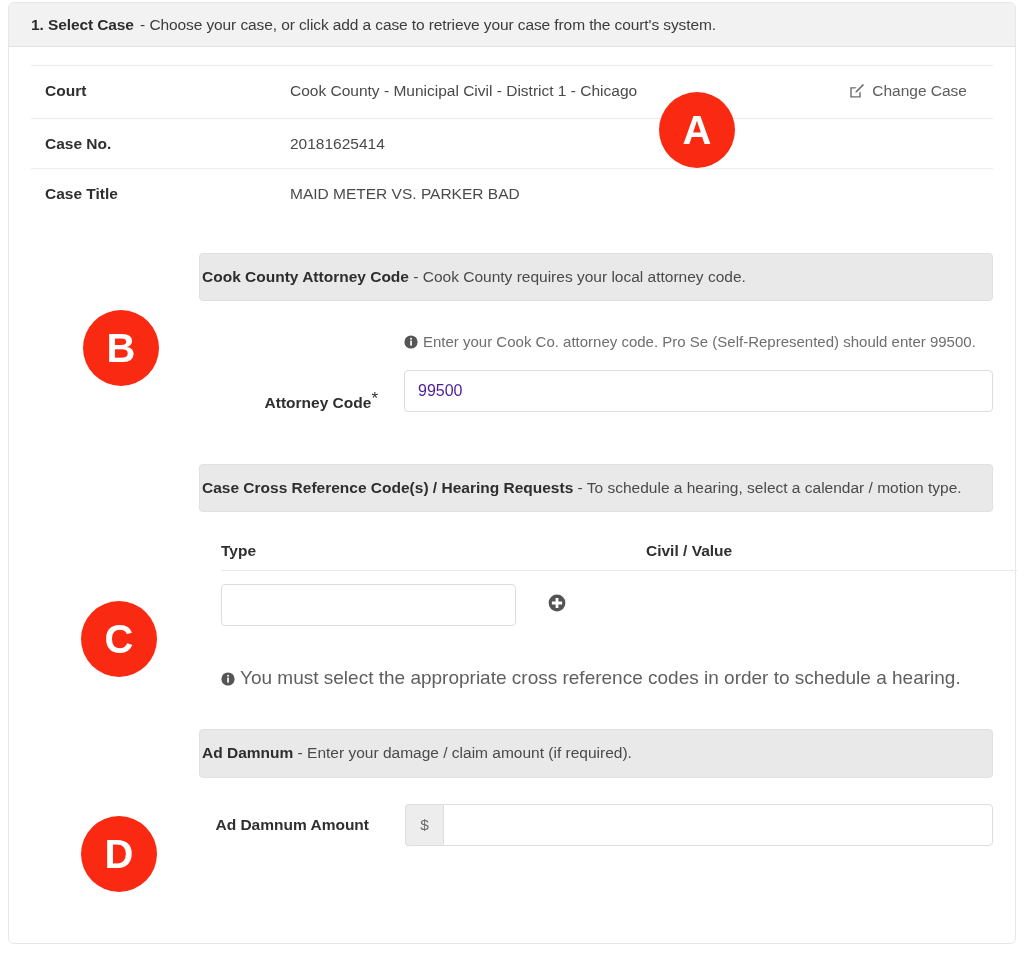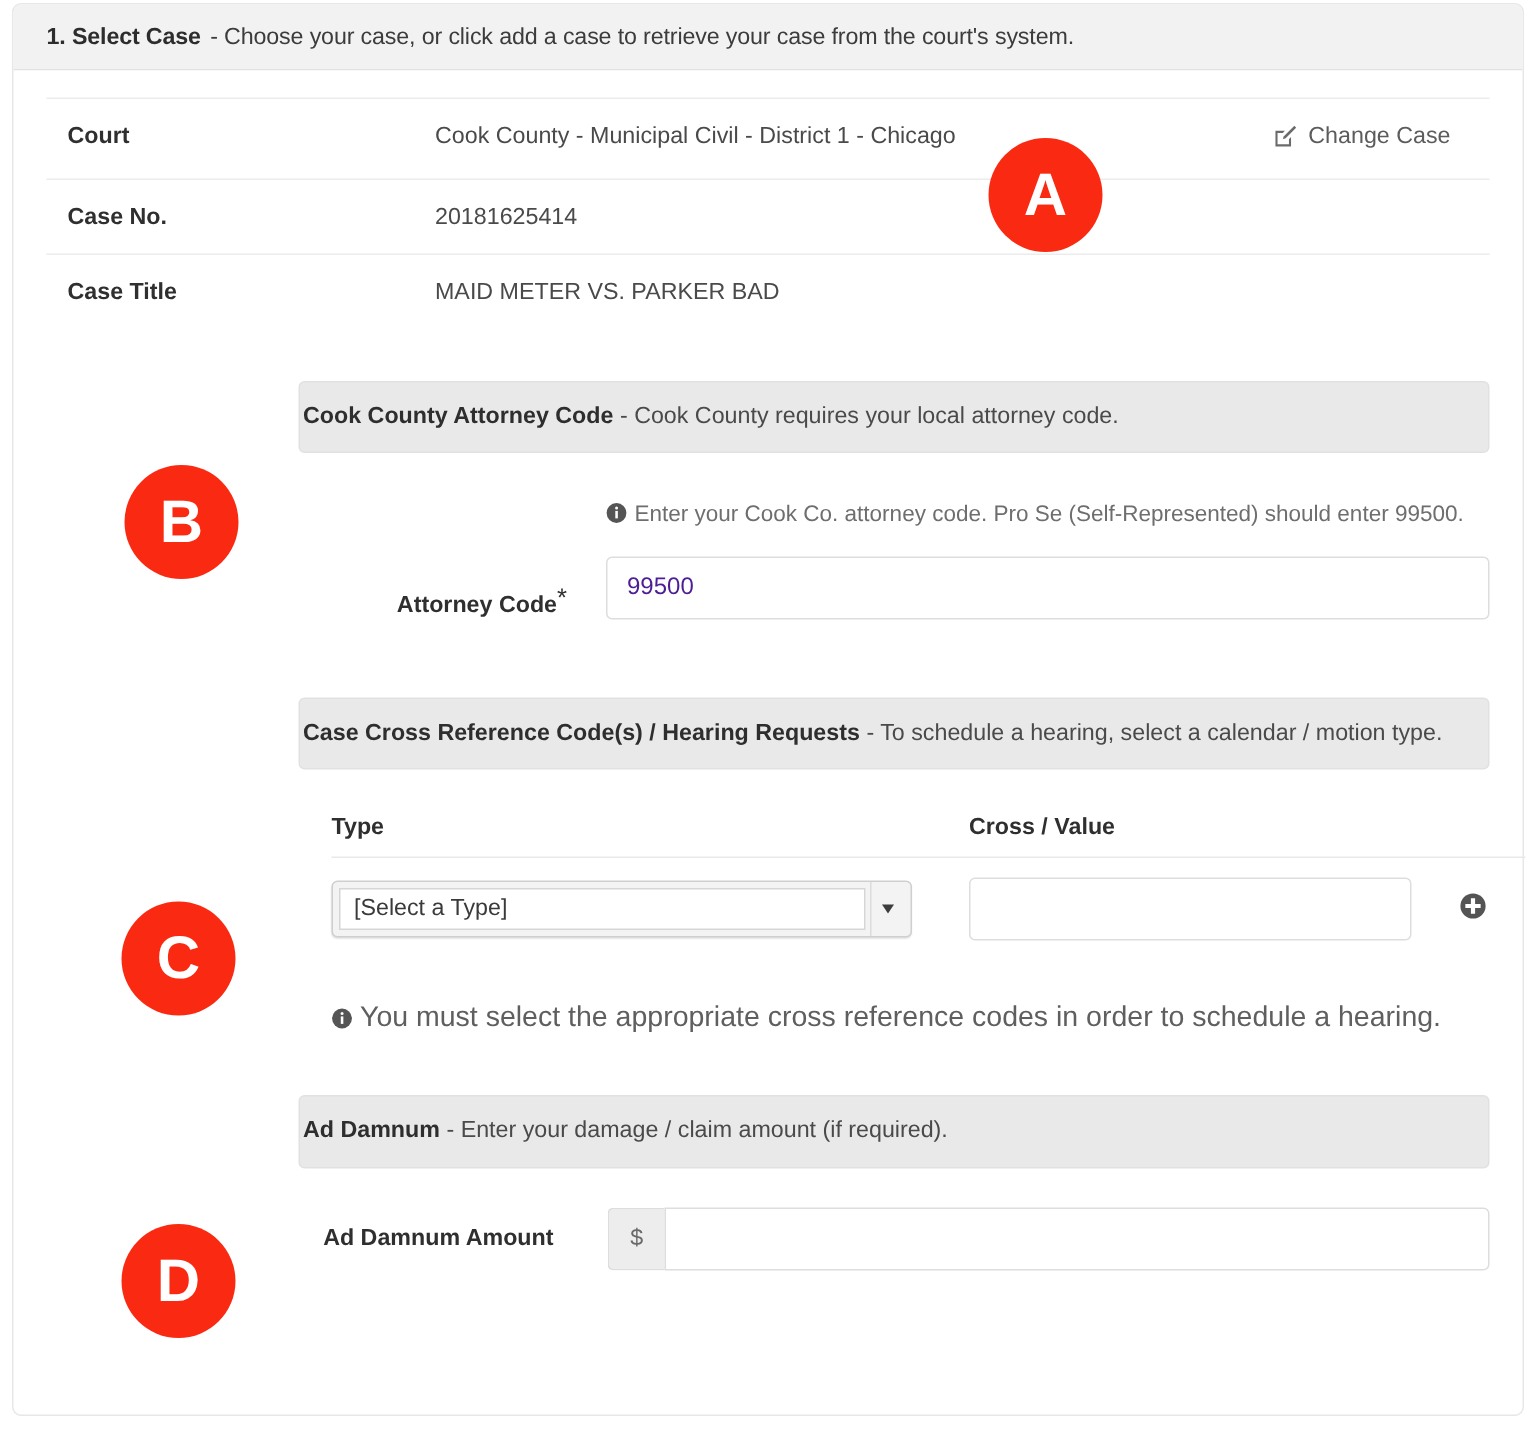--- a/index.html
+++ b/index.html
@@ -379,32 +379,24 @@
       </div>
 
       <div class="section-bar" style="margin-top:52px;">
         <b>Case Cross Reference Code(s) / Hearing Requests</b>
         <span>-</span>
         <span>To schedule a hearing, select a calendar / motion type.</span>
       </div>
 
       <div class="xref-head" style="margin-top:30px;">
         <div class="col-type th">Type</div>
-        <div class="col-code th">Cross / Value</div>
+        <div class="col-code th">Civil / Value</div>
       </div>
 
       <div class="xref-row">
-        <div class="col-type">
-          <div class="select-shell">
-            <div class="select-inner">[Select a Type]</div>
-            <div class="select-arrowbox">
-              <span class="select-arrow"></span>
-            </div>
-          </div>
-        </div>
         <div class="col-code">
           <input class="code-input" type="text" value="" style="">
         </div>
         <div class="col-add">
           <span class="add-icon">
             <svg viewBox="0 0 18 18" width="18" height="18" aria-hidden="true">
               <circle cx="9" cy="9" r="8.4" fill="#545454"></circle>
               <path d="M7.6 3.9 h2.8 v3.7 h3.7 v2.8 h-3.7 v3.7 h-2.8 v-3.7 h-3.7 v-2.8 h3.7 z" fill="#ffffff"></path>
             </svg>
           </span>

